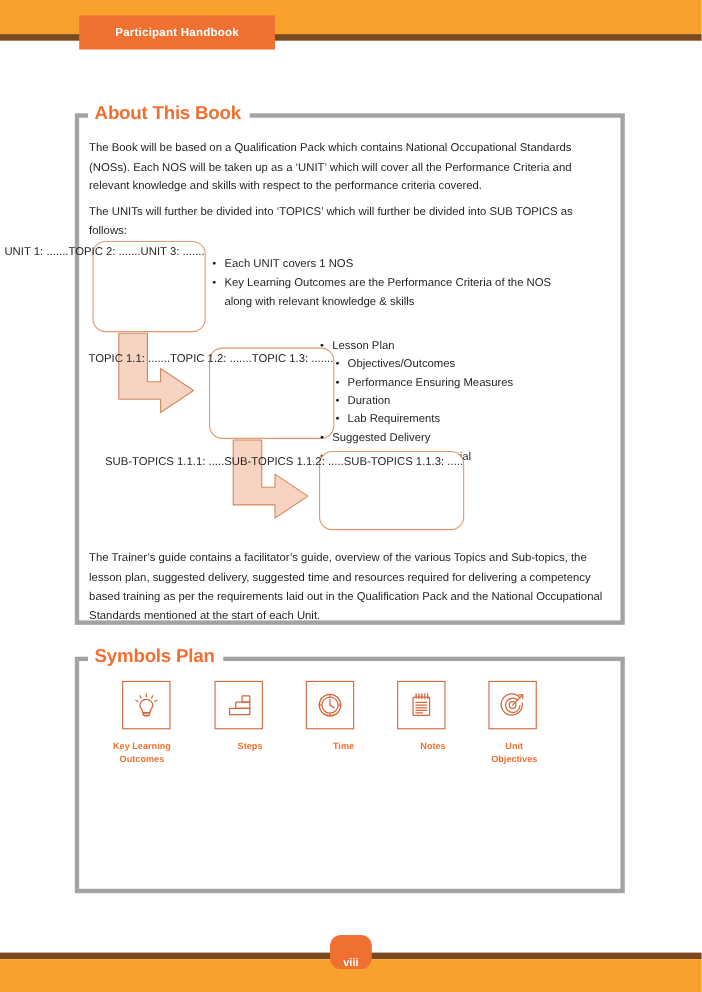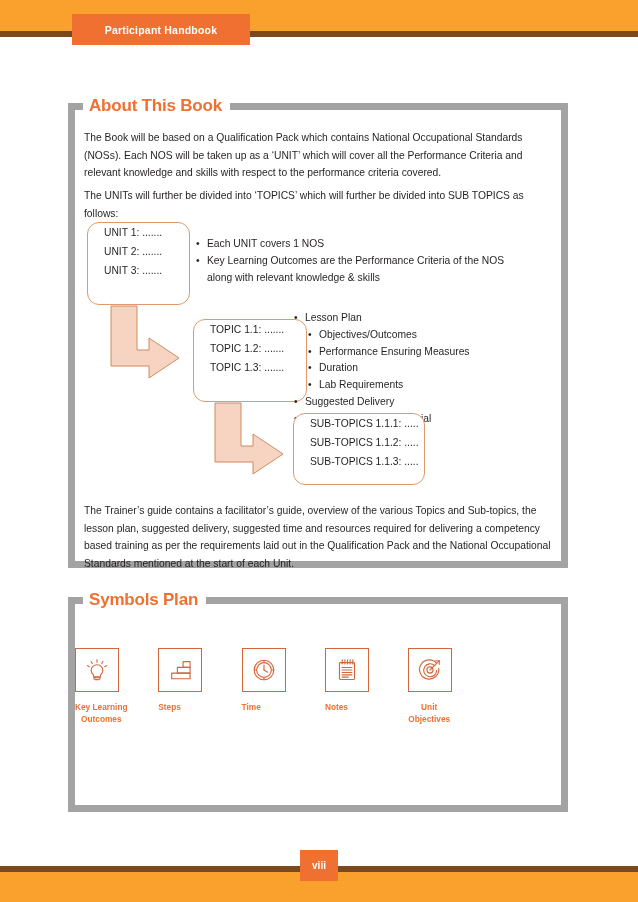--- a/index.html
+++ b/index.html
@@ -57,33 +57,34 @@
     left: 0; top: 872px;
     width: 638px; height: 30px;
     background: #faa02c;
   }
   .footer-tab {
     position: absolute;
     left: 300px; top: 850px;
     width: 38px; height: 31px;
     background: #ef7030;
     display: flex;
-    align-items: center;
+    align-items: flex-end;
     justify-content: center;
+    border-radius: 10px;
   }
   .footer-tab-label {
     color: #ffffff;
     font-size: 10px;
     font-weight: bold;
   }
 
   
   .section {
     position: absolute;
-    border: 7px solid #a3a3a3;
+    border: 4px solid #a3a3a3;
     background: #ffffff;
     box-sizing: border-box;
   }
   #about-section {
     left: 68px; top: 103px;
     width: 500px; height: 465px;
   }
   #symbols-section {
     left: 68px; top: 597px;
     width: 500px; height: 215px;
@@ -119,22 +120,21 @@
     left: 0; top: 108px;
     width: 500px; height: 280px;
   }
   .rbox {
     position: absolute;
     border: 1.2px solid #e09a6a;
     border-radius: 12px;
     background: #ffffff;
     box-sizing: border-box;
     display: flex;
-    flex-direction: column;
-    justify-content: flex-start;
+    justify-content: flex-end;
     padding-left: 16px;
   }
   .rbox-line {
     font-size: 10.3px;
     line-height: 19px;
     color: #231f20;
     white-space: nowrap;
   }
   #unit-box   { left: 12px;  top: 4px;   width: 103px; height: 83px; }
   #topic-box  { left: 118px; top: 101px; width: 114px; height: 83px; }
@@ -180,22 +180,21 @@
   .symbol-row {
     position: absolute;
     left: 0; top: 18px;
     width: 500px;
     display: flex;
   }
   .symbol-cell {
     width: 83.3px;
     display: flex;
     flex-direction: column;
-    align-items: flex-start;
-    margin-top: 26px;
+    align-items: flex-end;
   }
   .symbol-frame {
     width: 44px; height: 44px;
     border: 1.3px solid #d4673a;
     box-sizing: border-box;
     display: flex;
     align-items: center;
     justify-content: center;
   }
   .symbol-label {
@@ -227,21 +226,21 @@
 
     <svg class="arrow-svg" viewBox="0 0 500 280">
 
       <path d="M 36 88 L 62 88 L 62 132 L 74 132 L 74 120 L 104 140 L 74 160 L 74 148 L 36 148 Z" fill="#f7d3c1" stroke="#d08a5f" stroke-width="1" stroke-linejoin="round"></path>
 
       <path d="M 140 185 L 166 185 L 166 228 L 178 228 L 178 216 L 208 236 L 178 256 L 178 244 L 140 244 Z" fill="#f7d3c1" stroke="#d08a5f" stroke-width="1" stroke-linejoin="round"></path>
     </svg>
 
     <div class="rbox" id="unit-box">
       <div class="rbox-line">UNIT 1: .......</div>
-      <div class="rbox-line">UNIT 2: .......</div>
+      <div class="rbox-line">TOPIC 2: .......</div>
       <div class="rbox-line">UNIT 3: .......</div>
     </div>
 
     <div class="bullets" id="unit-bullets">
       <ul>
         <li>Each UNIT covers 1 NOS</li>
         <li>Key Learning Outcomes are the Performance Criteria of the NOS along with relevant knowledge &amp; skills</li>
       </ul>
     </div>
 

